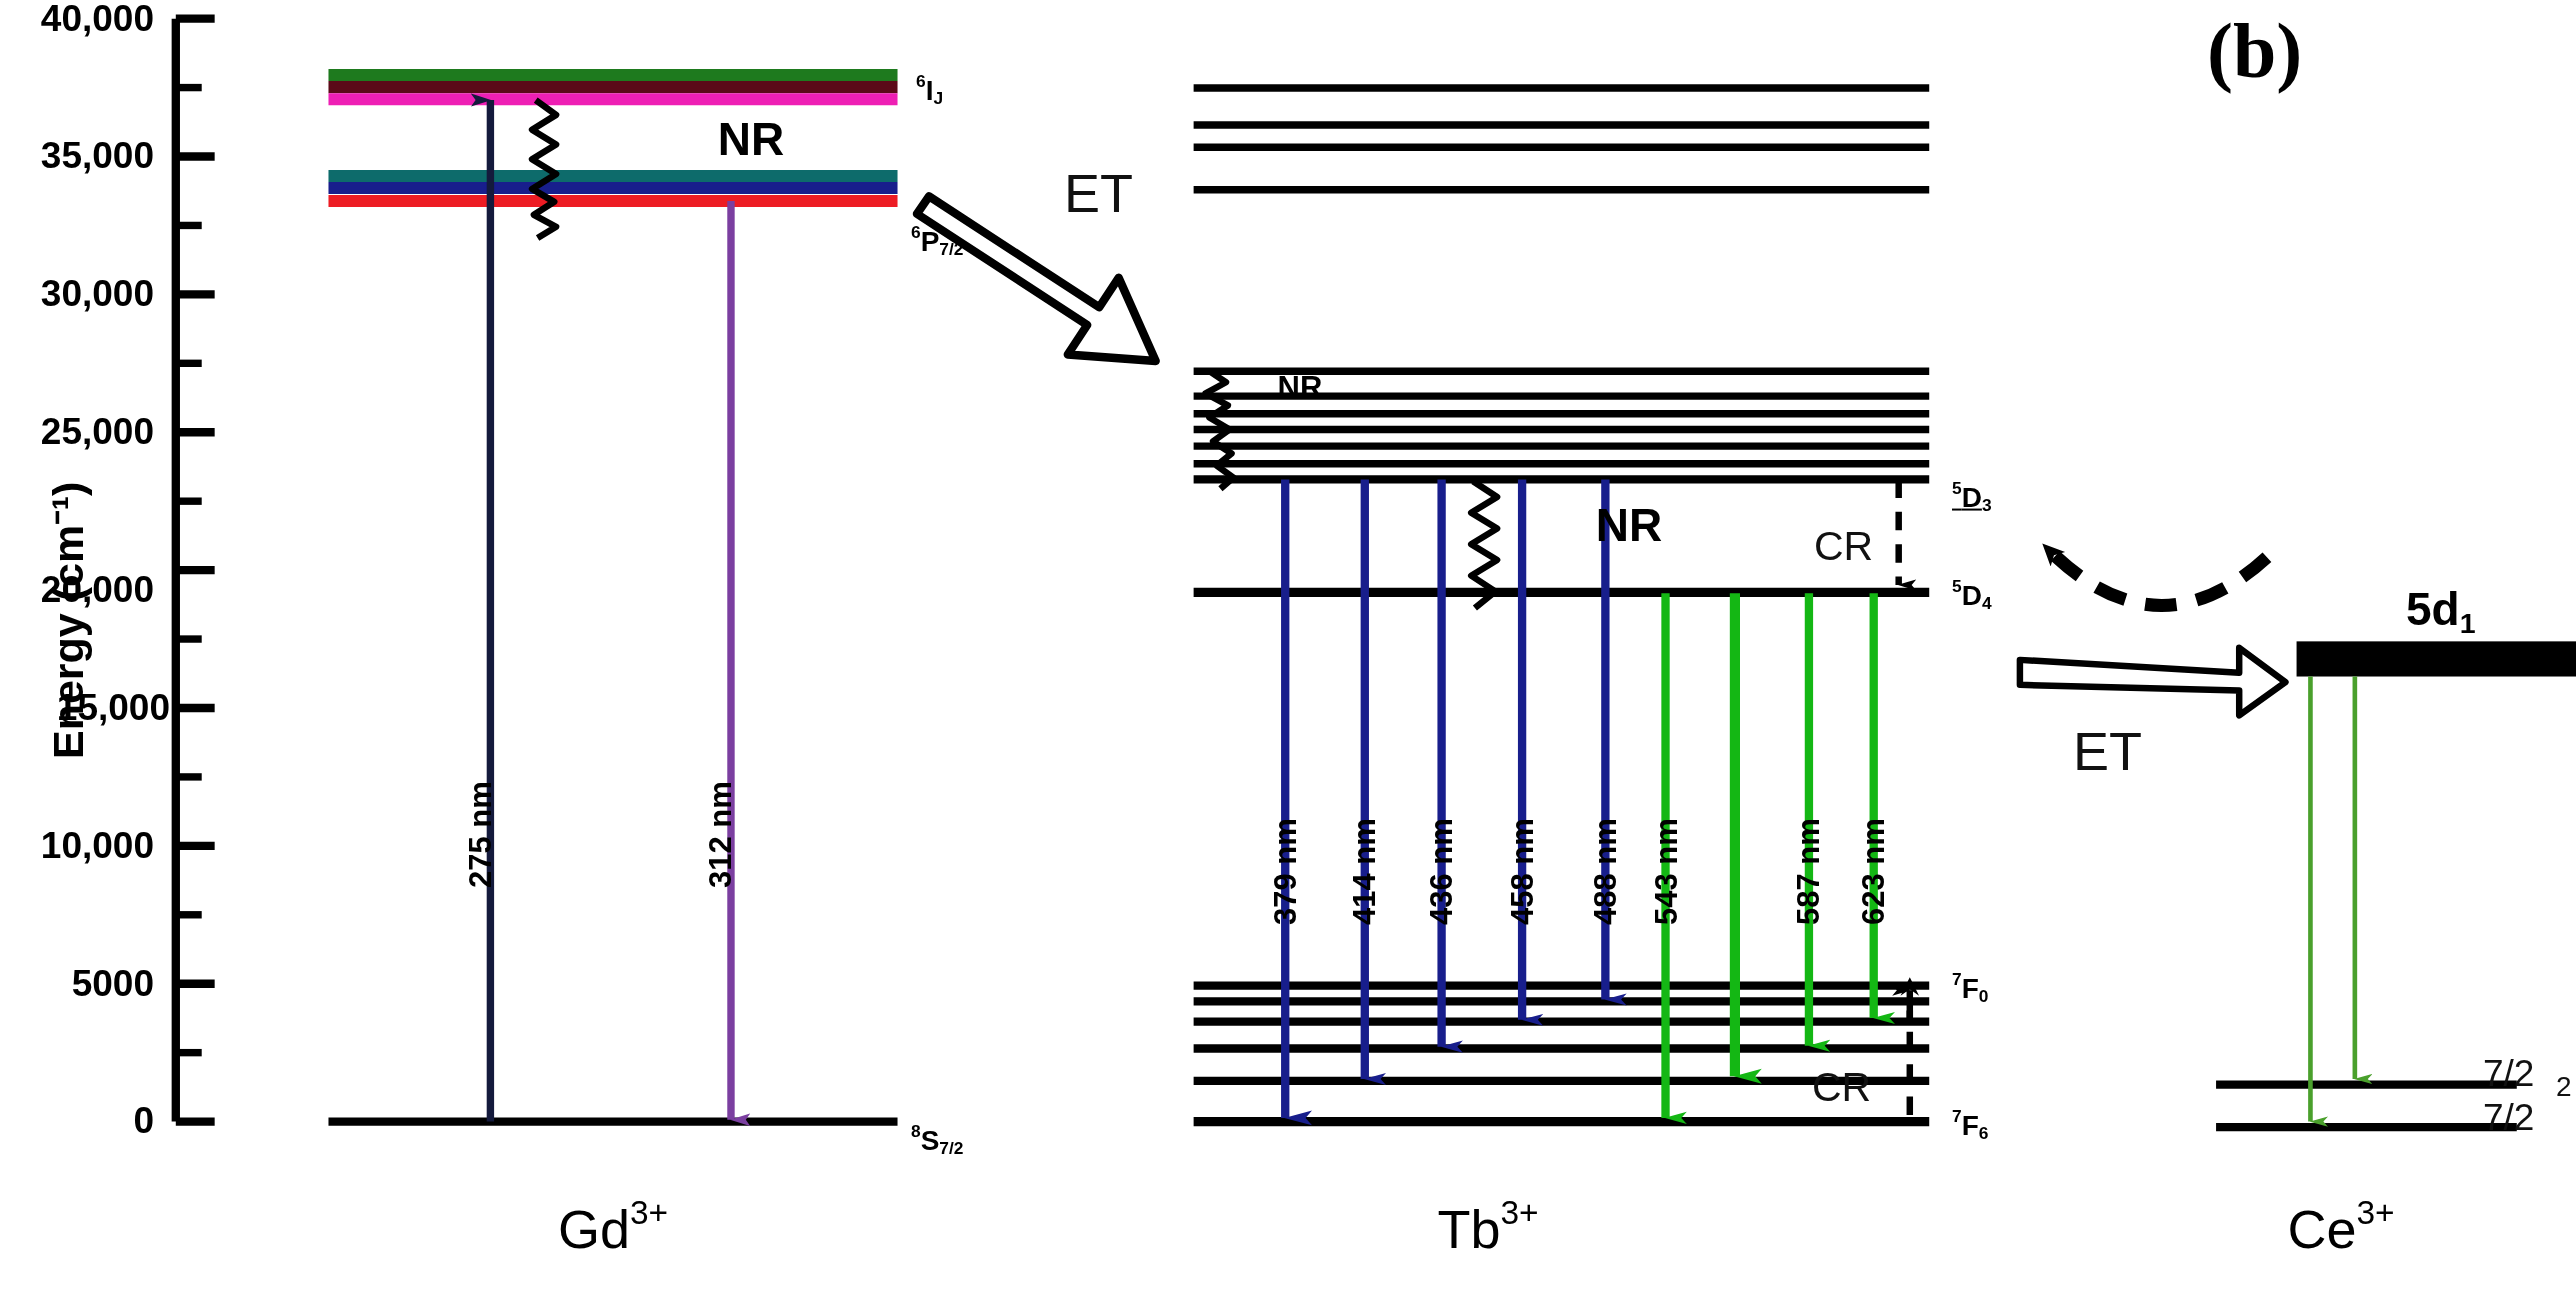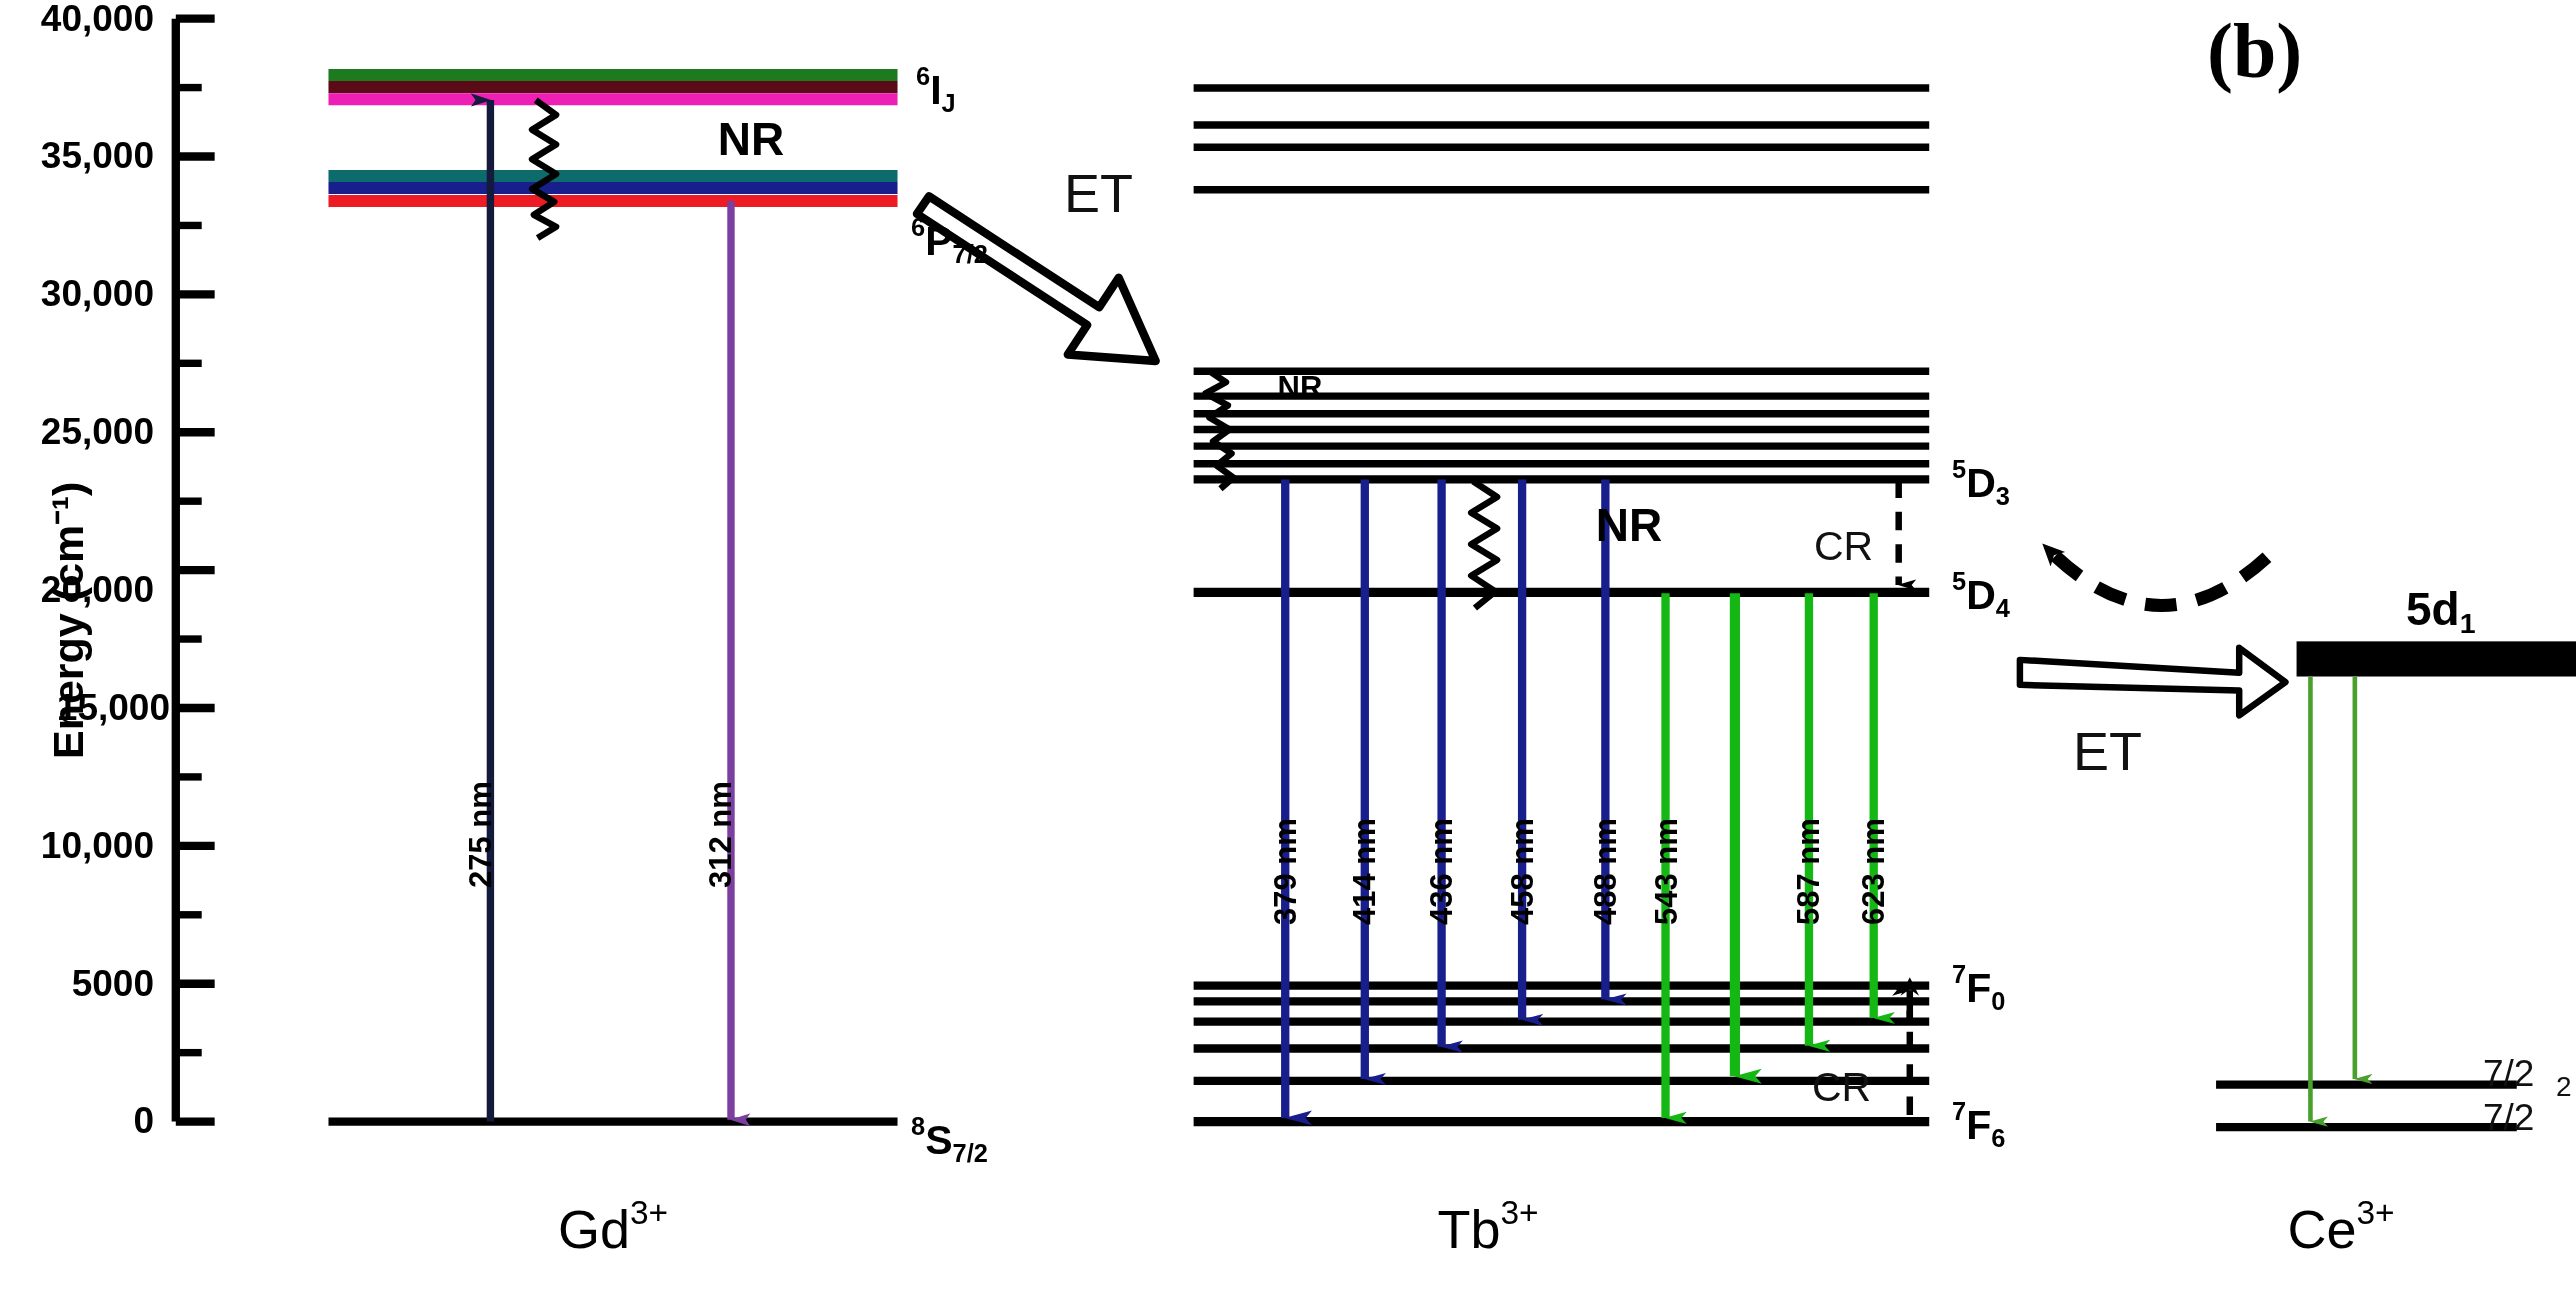--- a/index.html
+++ b/index.html
@@ -5,21 +5,21 @@
   html,body{margin:0;padding:0;background:#fff;}
   body{width:2576px;height:1304px;position:relative;overflow:hidden;
        font-family:"Liberation Sans",sans-serif;color:#000;}
   #stage{position:absolute;left:0;top:0;width:2576px;height:1304px;}
   svg{position:absolute;left:0;top:0;}
   .lbl{position:absolute;font-weight:normal;color:#111;white-space:nowrap;}
   .tick-lbl{position:absolute;font-weight:bold;font-size:37px;text-align:right;
             transform:translateY(-50%);}
   .axis-title{position:absolute;font-weight:bold;font-size:43px;
               transform-origin:0 0;transform:rotate(-90deg);white-space:nowrap;}
-  .term{position:absolute;font-weight:bold;font-size:41px;white-space:nowrap;
+  .term{position:absolute;font-weight:bold;font-size:28px;white-space:nowrap;
         transform:translateY(-50%);}
   .term sup{font-size:0.62em;vertical-align:0.75em;font-weight:bold;}
   .term sub{font-size:0.62em;vertical-align:-0.28em;font-weight:bold;}
   .ion{position:absolute;font-weight:normal;font-size:54px;white-space:nowrap;
        transform:translateX(-50%);}
   .ion sup{font-size:0.62em;vertical-align:0.72em;}
   .wl{position:absolute;font-weight:bold;font-size:31px;white-space:nowrap;
       transform-origin:0 0;transform:rotate(-90deg);}
   .nr{position:absolute;font-weight:bold;white-space:nowrap;
       transform:translate(-50%,-50%);}
@@ -229,21 +229,21 @@
 
 <div class="wl" style="left:463px;top:888px;">275 nm</div>
 <div class="wl" style="left:703px;top:888px;">312 nm</div>
 
 <div class="nr" style="left:1300px;top:388px;font-size:31px;">NR</div>
 <div class="nr" style="left:1629px;top:525px;font-size:46px;">NR</div>
 
 <div class="lbl" style="left:1814px;top:523px;font-size:41px;">CR</div>
 <div class="lbl" style="left:1812px;top:1064px;font-size:41px;">CR</div>
 
-<div class="term" style="left:1952px;top:483px;">
+<div class="term" style="left:1952px;top:497px;text-decoration:underline;">
   <sup>5</sup>D<sub>3</sub></div>
 <div class="term" style="left:1952px;top:595px;">
   <sup>5</sup>D<sub>4</sub></div>
 <div class="term" style="left:1952px;top:988px;">
   <sup>7</sup>F<sub>0</sub></div>
 <div class="term" style="left:1952px;top:1125px;text-align:right;">
   <sup>7</sup>F<sub>6</sub></div>
 
 <div class="wl" style="left:1268px;top:925px;">379 nm</div>
 <div class="wl" style="left:1347px;top:925px;">414 nm</div>

